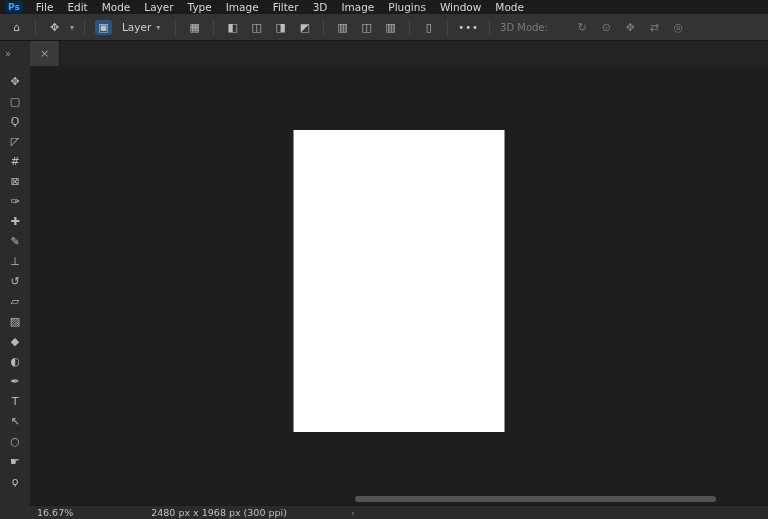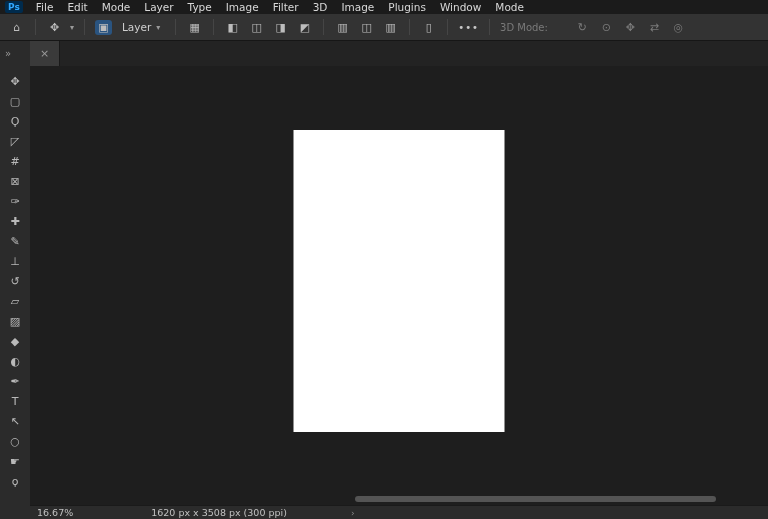--- a/index.html
+++ b/index.html
@@ -160,19 +160,19 @@
         <div class="tool">☛</div>
         <div class="tool">ϙ</div>
       </div>
     <div class="right-col">
       <div class="canvas">
         <div class="document"></div>
         <div class="scroll-thumb"></div>
       </div>
       <div class="statusbar">
         <span class="status-zoom">16.67%</span>
-        <span class="status-info">1620 px x 3508 px (300 ppi)</span>
+        <span class="status-info">2480 px x 1968 px (300 ppi)</span>
         <span class="status-chev">›</span>
       </div>
     </div>
   </div>
 
 </div>
 
 </body></html>

